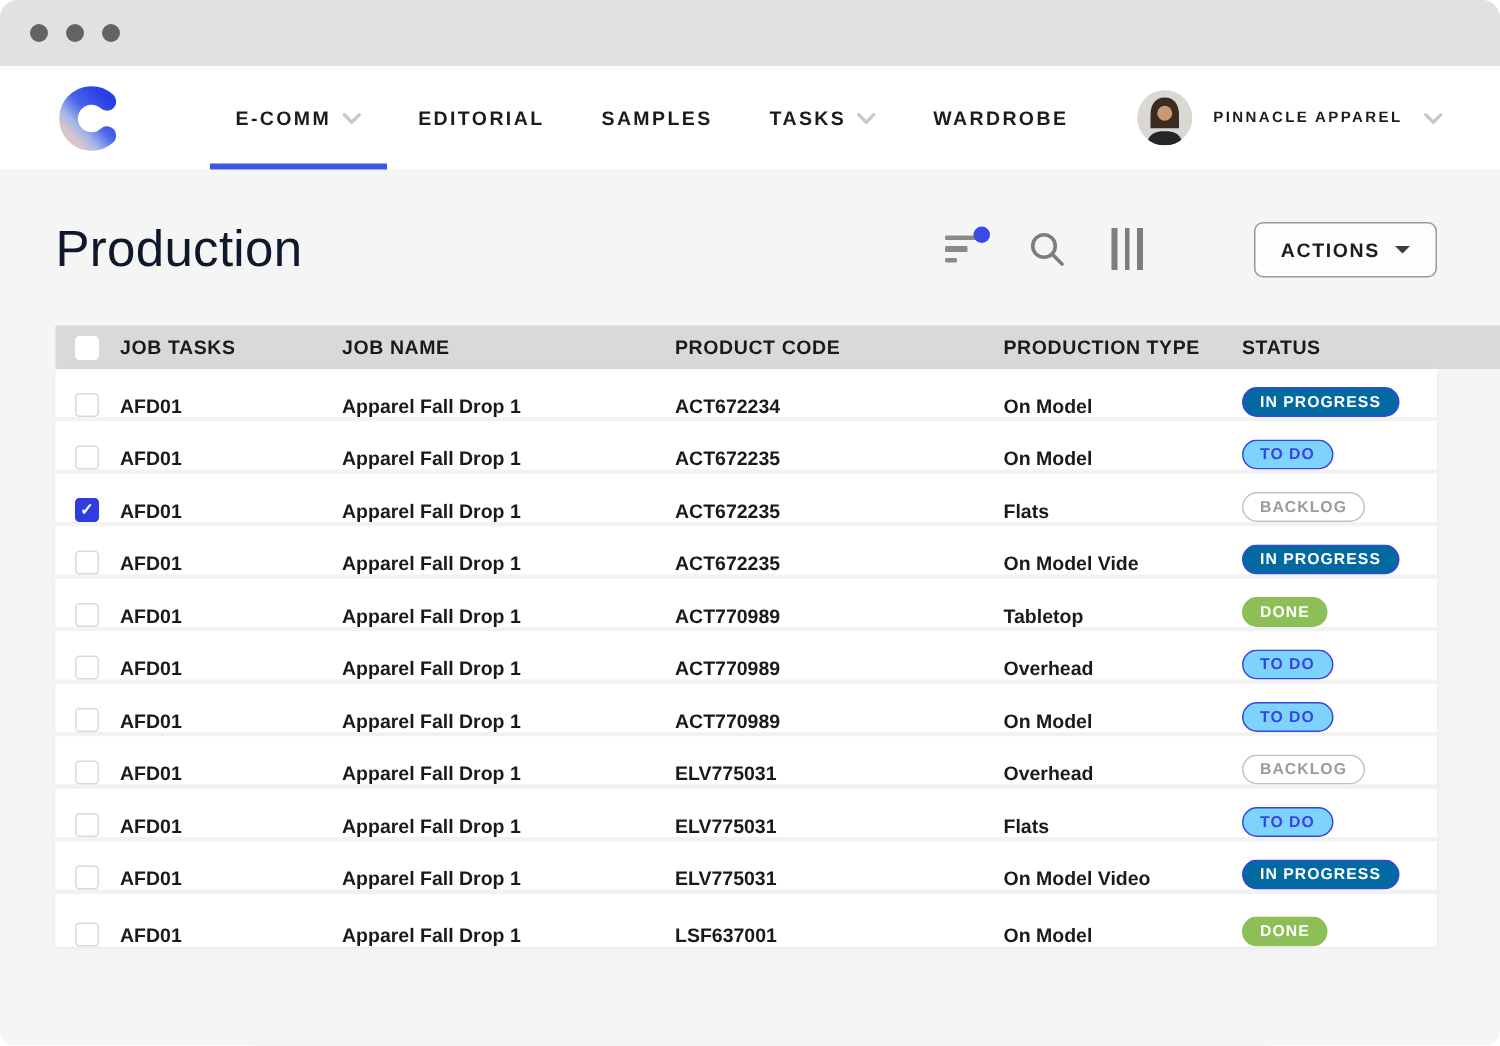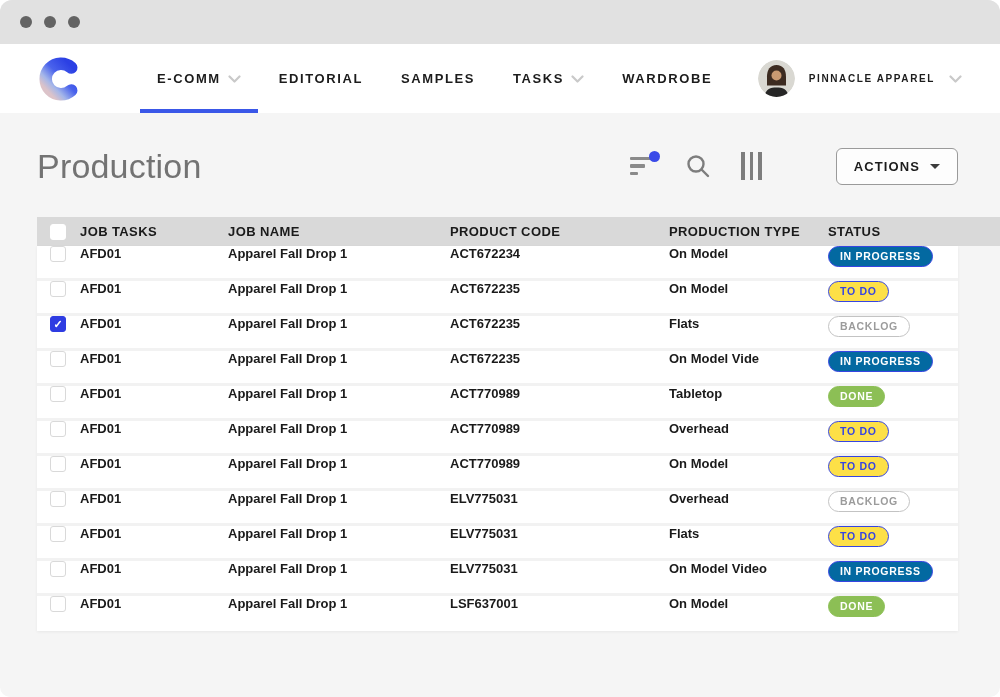--- a/index.html
+++ b/index.html
@@ -27,21 +27,21 @@
   }
   .chev { width:13px; height:8px; }
   .chev polyline { fill:none; stroke:#c9c9c9; stroke-width:2.2; stroke-linecap:round; stroke-linejoin:round; }
   .account { margin-left:auto; display:flex; align-items:center; gap:14px; cursor:pointer; }
   .avatar { width:37px; height:37px; border-radius:50%; overflow:hidden; flex:0 0 auto; }
   .account-name { font-size:10px; font-weight:700; letter-spacing:1.6px; color:#1c1c1c; }
 
   
   .content { padding-left:37px; }
   .page-header { display:flex; align-items:center; width:921px; margin-top:28px; height:50px; }
-  .page-title { font-size:34px; font-weight:400; color:#737373; letter-spacing:0.2px; }
+  .page-title { font-size:34px; font-weight:400; color:#0f172a; letter-spacing:0.2px; }
   .toolbar { margin-left:auto; display:flex; align-items:center; gap:30px; }
 
   .icon-btn { position:relative; cursor:pointer; display:flex; align-items:center; justify-content:center; }
   .filter-icon { display:flex; flex-direction:column; gap:4px; padding:2px; }
   .filter-icon i { display:block; height:3.5px; background:#8a8a8a; border-radius:1px; }
   .filter-icon i:nth-child(1){ width:23px; }
   .filter-icon i:nth-child(2){ width:15px; }
   .filter-icon i:nth-child(3){ width:8px; }
   .notif-dot { position:absolute; top:-4px; right:-5px; width:11px; height:11px; border-radius:50%; background:#3a4ae8; }
   .search-svg { width:26px; height:26px; }
@@ -57,21 +57,21 @@
   .caret { width:0; height:0; border-left:5px solid transparent; border-right:5px solid transparent; border-top:5.5px solid #3c3c3c; }
 
   
   .table { margin-top:26px; }
   .thead {
     width:963px; height:29px; background:#d9d9d9;
     display:flex; align-items:center;
     font-size:12px; font-weight:700; letter-spacing:0.4px; color:#1f1f1f;
   }
   .tbody { width:921px; background:#ffffff; box-shadow:0 1px 3px rgba(0,0,0,0.06); }
-  .trow { display:flex; align-items:flex-start; height:35px; border-bottom:3px solid #f2f2f2; background:#fff; cursor:pointer; }
+  .trow { display:flex; align-items:flex-end; height:35px; border-bottom:3px solid #f2f2f2; background:#fff; cursor:pointer; }
   .trow:last-child { border-bottom:none; }
   .cell { font-size:13px; font-weight:600; color:#1a1a1a; white-space:nowrap; overflow:hidden; }
   .col-check  { flex:0 0 43px; padding-left:13px; display:flex; align-items:center; }
   .col-jobcode{ flex:0 0 148px; }
   .col-jobname{ flex:0 0 222px; }
   .col-product{ flex:0 0 173px; }
   .col-type   { flex:0 0 205px;padding-left:46px; }
   .col-status { flex:1 1 auto; }
 
   .checkbox {
@@ -82,21 +82,21 @@
   }
   .checkbox.head { border-color:#ffffff; }
   .checkbox.checked { background:#2e3ce2; border-color:#2e3ce2; }
 
   .badge {
     display:inline-block; padding:4px 11px; border-radius:11px;
     font-size:10.5px; font-weight:700; letter-spacing:0.7px; line-height:1;
     border:1.5px solid transparent;
   }
   .badge--in-progress { background:#0369a1; border-color:#3645e2; color:#ffffff; }
-  .badge--todo        { background:#fde047; border-color:#3645e2; color:#3645e2; }
+  .badge--todo        { background:#7dd3fc; border-color:#3645e2; color:#3645e2; }
   .badge--backlog     { background:#ffffff; border-color:#c3c3c3; color:#9b9b9b; }
   .badge--done        { background:#8cbf55; border-color:#8cbf55; color:#ffffff; }
 </style>
 </head>
 <body>
 
 <div class="window">
 
   <div class="titlebar">
     <span class="dot"></span>

